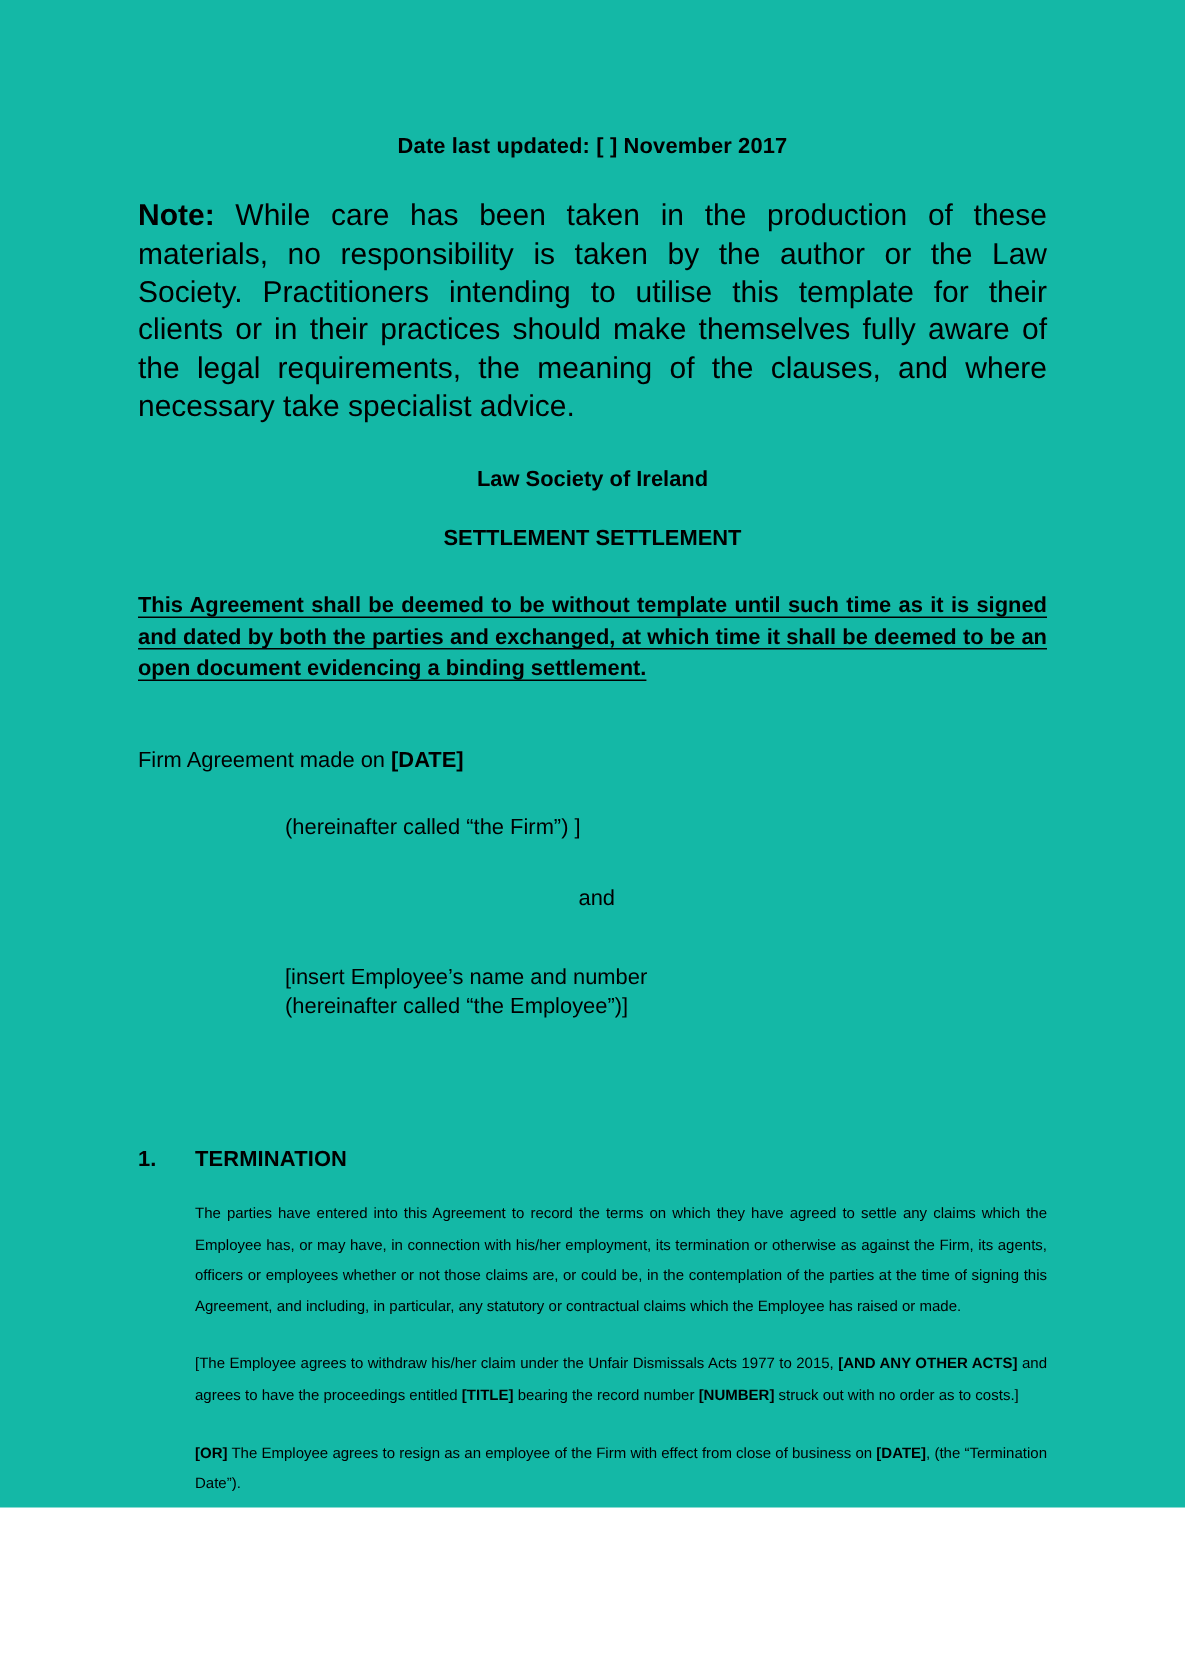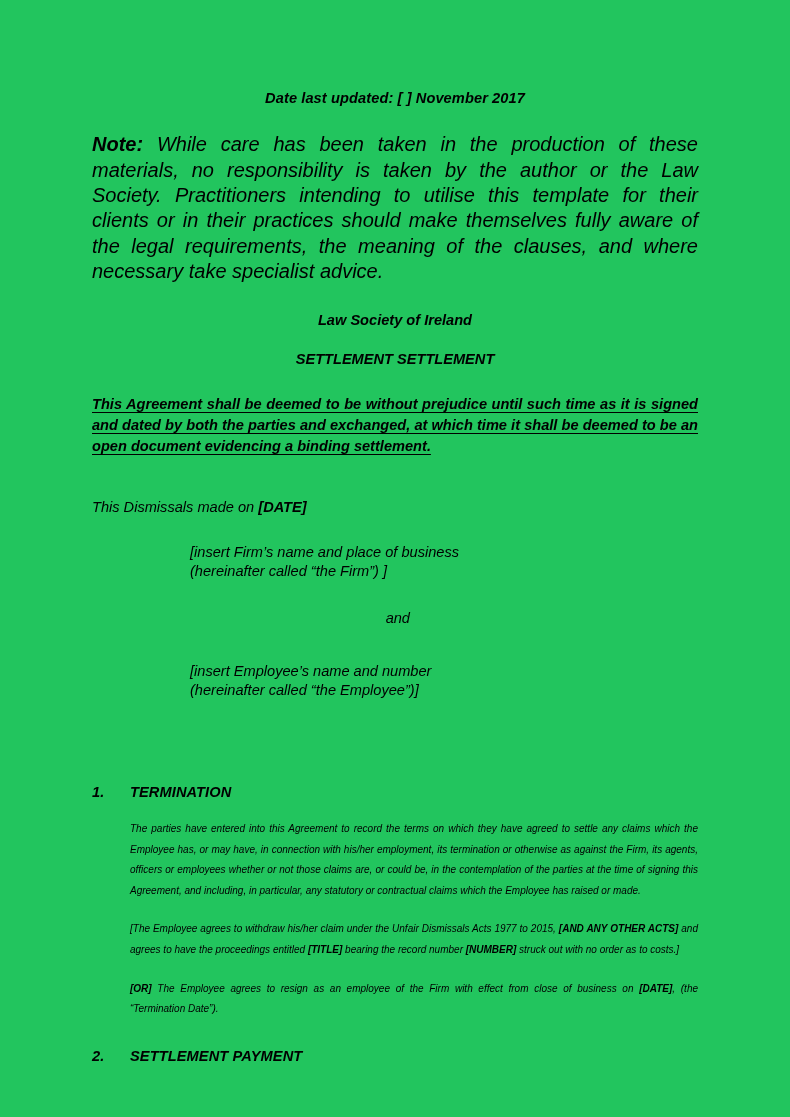--- a/index.html
+++ b/index.html
@@ -10,25 +10,24 @@
   body {
     width: 790px;
     height: 1117px;
     font-family: "Liberation Sans", sans-serif;
     color: #000000;
     -webkit-font-smoothing: antialiased;
   }
   .page {
     position: relative;
     width: 790px;
-    height: 1117px;
-    background: #22c55e;
+    height: 1005px;
+    background: #14b8a6;
     overflow: hidden;
     box-sizing: border-box;
-    font-style: italic;
   }
   .content {
     position: absolute;
     left: 92px;
     top: 88px;
     width: 606px;
   }
   .center {
     text-align: center;
   }
@@ -140,27 +139,26 @@
   <div class="content">
 
     <div class="doc-date center">Date last updated: [  ] November 2017</div>
 
     <p class="note-para"><span class="bold">Note:</span><span> While care has been taken in the production of these materials, no responsibility is taken by the author or the Law Society. Practitioners intending to utilise this template for their clients or in their practices should make themselves fully aware of the legal requirements, the meaning of the clauses, and where necessary take specialist advice.</span></p>
 
     <div class="org-line center">Law Society of Ireland</div>
 
     <div class="doc-title center">SETTLEMENT SETTLEMENT</div>
 
-    <p class="wp-notice">This Agreement shall be deemed to be without prejudice until such time as it is signed and dated by both the parties and exchanged, at which time it shall be deemed to be an open document evidencing a binding settlement.</p>
+    <p class="wp-notice">This Agreement shall be deemed to be without template until such time as it is signed and dated by both the parties and exchanged, at which time it shall be deemed to be an open document evidencing a binding settlement.</p>
 
-    <p class="made-on"><span>This Dismissals made on </span><span class="bold">[DATE]</span></p>
+    <p class="made-on"><span>Firm Agreement made on </span><span class="bold">[DATE]</span></p>
 
 
     <div class="party-block">
-      <div>[insert Firm’s name and place of business</div>
       <div>(hereinafter called “the Firm”) ]</div>
     </div>
 
     <div class="and-line">and</div>
 
     <div class="party-block second">
       <div>[insert Employee’s name and number</div>
       <div>(hereinafter called “the Employee”)]</div>
     </div>
 

